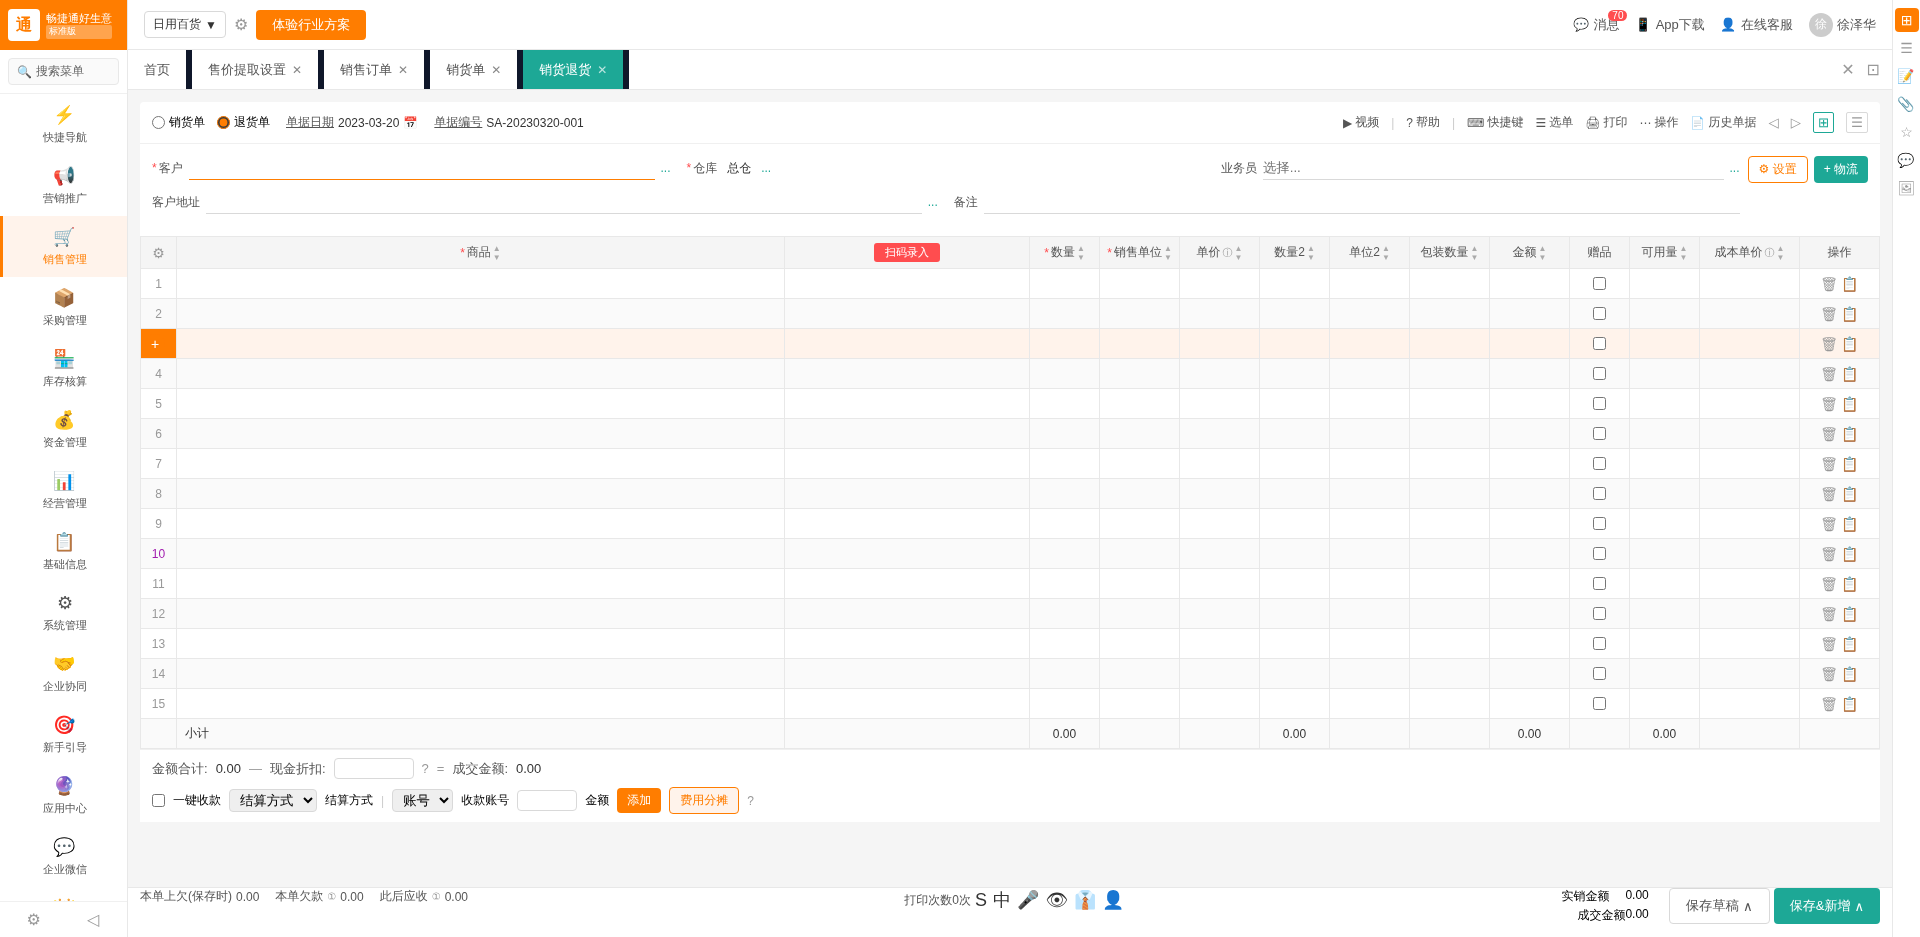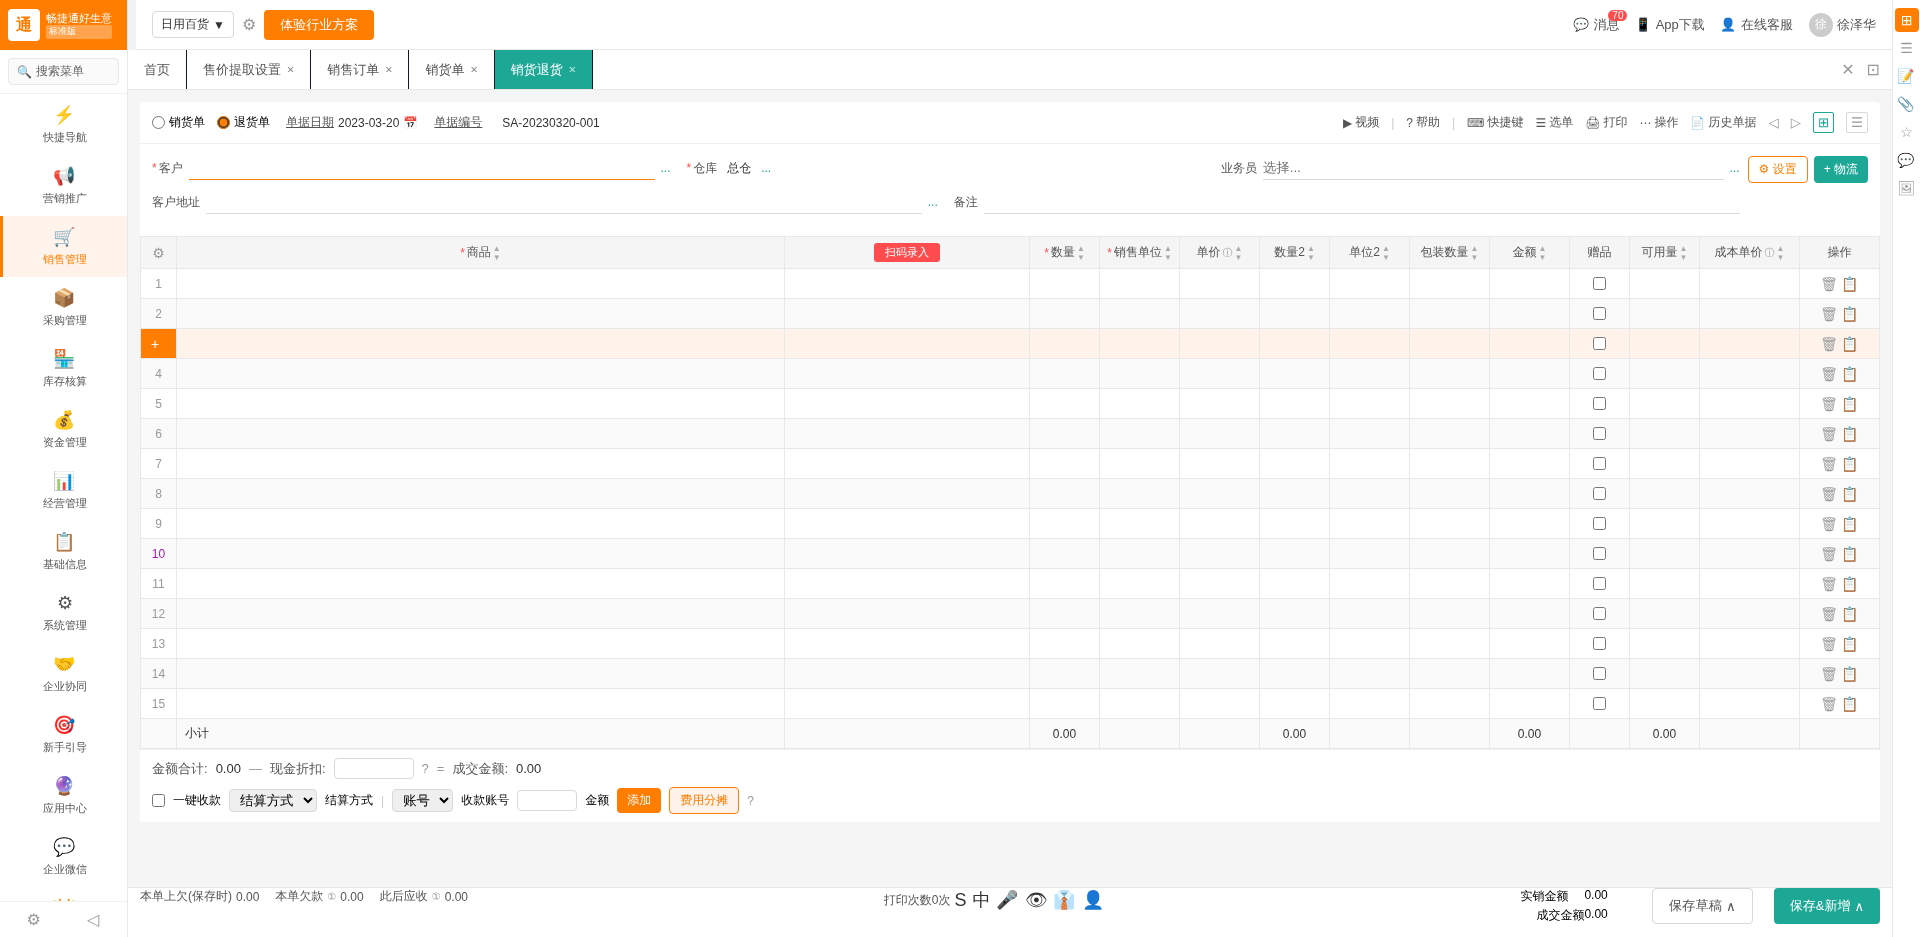--- a/index.html
+++ b/index.html
@@ -17,52 +17,52 @@
     .sidebar-item { display: flex; flex-direction: column; align-items: center; padding: 10px 4px; cursor: pointer; color: #555; font-size: 11px; gap: 4px; border-left: 3px solid transparent; }
     .sidebar-item.active { background: #fff3eb; color: #ff7d00; border-left-color: #ff7d00; }
     .sidebar-item-icon { font-size: 18px; }
     .sidebar-bottom { padding: 8px; display: flex; gap: 8px; border-top: 1px solid #f0f0f0; }
     .sidebar-bottom-btn { flex: 1; background: none; border: none; cursor: pointer; color: #999; font-size: 16px; }
 
     
     .main { flex: 1; display: flex; flex-direction: column; overflow: hidden; }
 
     
-    .topbar { height: 50px; background: #fff; display: flex; align-items: center; justify-content: space-between; padding: 0 16px; border-bottom: 1px solid #e8e8e8; margin-left: 8px; }
+    .topbar { height: 50px; background: #fff; display: flex; align-items: center; justify-content: space-between; padding: 0 16px; border-bottom: 1px solid #e8e8e8; }
     .topbar-left { display: flex; align-items: center; gap: 8px; }
     .topbar-select { border: 1px solid #d9d9d9; border-radius: 4px; padding: 4px 8px; background: #fff; cursor: pointer; display: flex; align-items: center; gap: 4px; color: #333; }
     .topbar-gear { color: #999; cursor: pointer; font-size: 16px; }
     .topbar-trial-btn { background: #ff7d00; color: #fff; border: none; border-radius: 4px; padding: 6px 16px; cursor: pointer; font-size: 13px; }
     .topbar-right { display: flex; align-items: center; gap: 16px; color: #555; font-size: 13px; }
     .topbar-msg { position: relative; cursor: pointer; display: flex; align-items: center; gap: 4px; }
     .topbar-badge { position: absolute; top: -6px; right: -8px; background: #ff4d4f; color: #fff; border-radius: 10px; font-size: 10px; padding: 0 4px; min-width: 16px; text-align: center; }
     .topbar-user { display: flex; align-items: center; gap: 4px; cursor: pointer; }
     .topbar-avatar { width: 24px; height: 24px; background: #ccc; border-radius: 50%; overflow: hidden; display: flex; align-items: center; justify-content: center; color: #fff; font-size: 12px; }
 
     
     .tabbar { height: 40px; background: #fff; display: flex; align-items: center; border-bottom: 1px solid #e8e8e8; padding: 0; }
-    .tab { padding: 0 16px; height: 100%; display: flex; align-items: center; gap: 6px; cursor: pointer; color: #555; font-size: 13px; border-right: 1px solid #0f172a; white-space: nowrap; font-family: Liberation Mono, monospace; }
+    .tab { padding: 0 16px; height: 100%; display: flex; align-items: center; gap: 6px; cursor: pointer; color: #555; font-size: 13px; border-right: 6px solid #0f172a; white-space: nowrap; }
     .tab.active { background: #1da896; color: #fff; }
     .tab-close { font-size: 12px; opacity: 0.7; cursor: pointer; }
     .tab-actions { margin-left: auto; display: flex; align-items: center; gap: 4px; padding-right: 8px; }
     .tab-action-btn { background: none; border: none; cursor: pointer; color: #999; font-size: 16px; padding: 4px; }
 
     
     .content { flex: 1; overflow-y: auto; background: #f5f5f5; padding: 12px; }
 
     
     .form-header { background: #fff; padding: 10px 12px; border-radius: 4px 4px 0 0; display: flex; align-items: center; justify-content: space-between; border-bottom: 1px solid #f0f0f0; }
     .form-header-left { display: flex; align-items: center; gap: 16px; }
     .radio-group { display: flex; align-items: center; gap: 12px; }
     .radio-item { display: flex; align-items: center; gap: 4px; cursor: pointer; }
     .radio-input { accent-color: #ff7d00; }
     .form-date { display: flex; align-items: center; gap: 4px; }
     .form-date-label { color: #555; text-decoration: underline; }
     .form-date-value { color: #333; font-weight: 500; }
-    .form-id { display: flex; align-items: center; gap: 20px; }
+    .form-id { display: flex; align-items: center; gap: 4px; }
     .form-header-right { display: flex; align-items: center; gap: 12px; color: #555; font-size: 12px; }
     .header-action { display: flex; align-items: center; gap: 3px; cursor: pointer; }
 
     
     .form-body { background: #fff; padding: 12px; }
     .form-row { display: flex; align-items: center; gap: 16px; margin-bottom: 10px; }
     .form-field { display: flex; align-items: center; gap: 6px; flex: 1; }
     .form-field-label { color: #555; white-space: nowrap; }
     .form-field-label.required::before { content: '*'; color: #ff4d4f; margin-right: 2px; }
     .form-field-input { flex: 1; border: none; border-bottom: 1px solid #d9d9d9; padding: 4px 0; outline: none; color: #333; background: transparent; }
@@ -915,21 +915,21 @@
       <div style="display:flex;flex-direction:column;align-items:flex-end;margin-right:12px;font-size:12px;">
         <div style="display:flex;gap:16px;margin-bottom:2px;">
           <span>实销金额</span>
           <span>0.00</span>
         </div>
         <div style="display:flex;gap:0;">
           <span>成交金额</span>
           <span>0.00</span>
         </div>
       </div>
-      <div style="display:flex;gap:21px;margin-left:24px;">
+      <div style="display:flex;gap:4px;">
         <button class="btn-save-draft">
           <span>保存草稿</span>
           <span>∧</span>
         </button>
         <button class="btn-save-new">
           <span>保存&amp;新增</span>
           <span>∧</span>
         </button>
       </div>
     </div>

